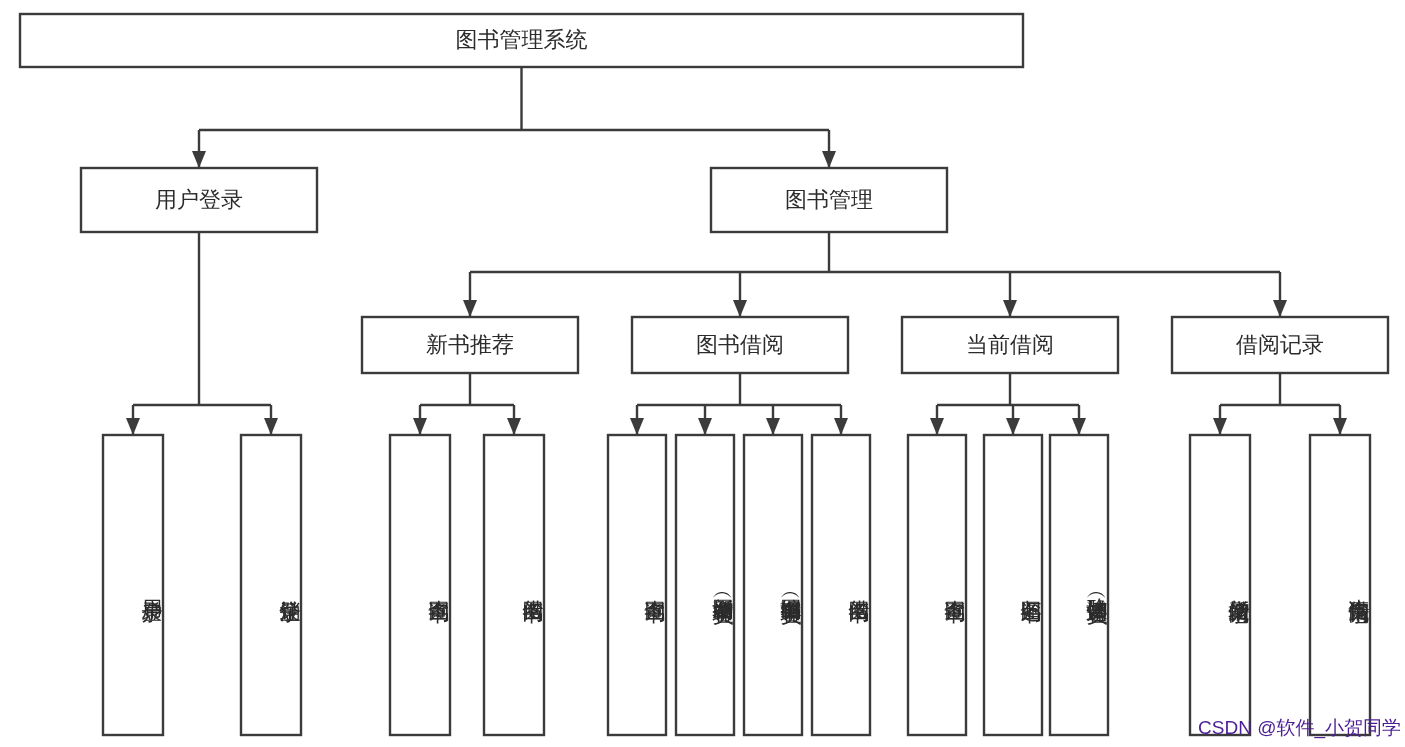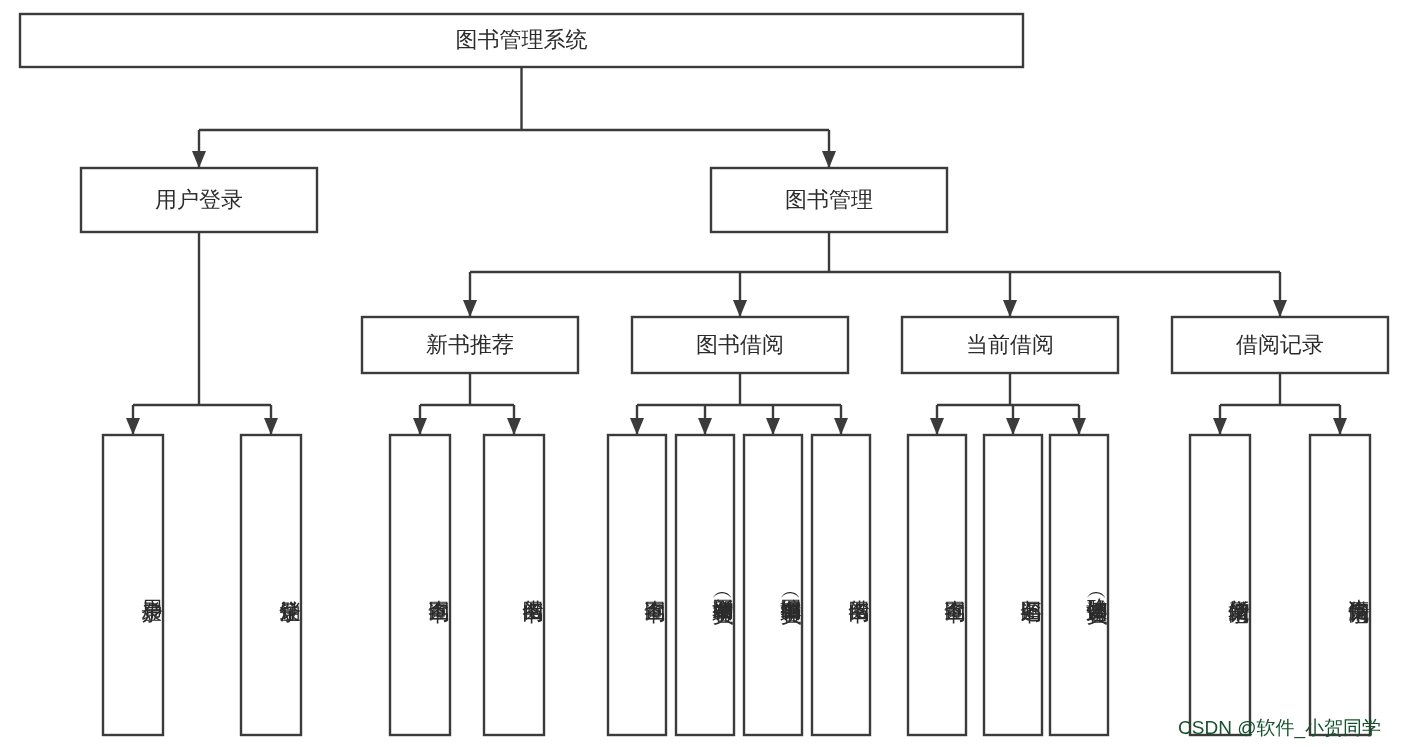--- a/index.html
+++ b/index.html
@@ -61,25 +61,25 @@
     text-orientation: upright;
     letter-spacing: 1px;
     white-space: nowrap;
     display: flex;
     align-items: flex-start;
     justify-content: center;
     pointer-events: none;
   }
   .watermark {
     position: absolute;
-    right: 24px;
+    right: 4px;
     bottom: 6px;
     font-family: "Liberation Sans", "DejaVu Sans", sans-serif;
     font-size: 19px;
-    color: #14532d;
+    color: #4c1d95;
     white-space: nowrap;
     user-select: none;
   }
 </style>
 </head>
 <body>
 
 <div id="diagram-root">
   <svg id="tree-svg" viewBox="0 0 1405 747" xmlns="http://www.w3.org/2000/svg">
     <g id="edges-layer">

